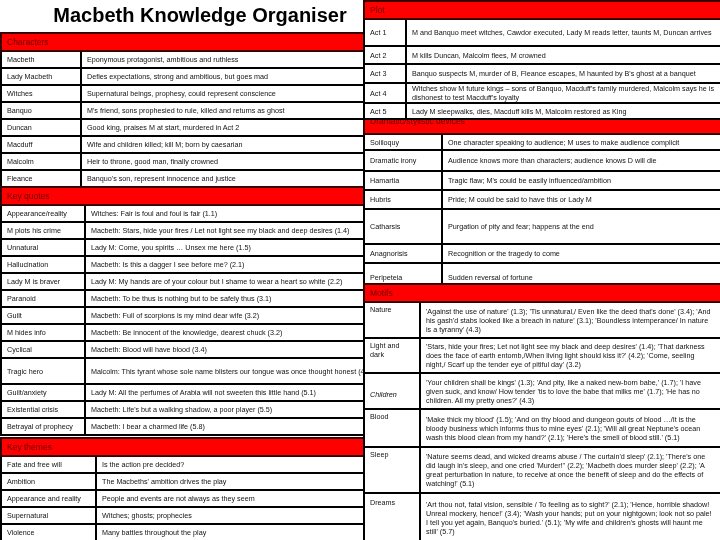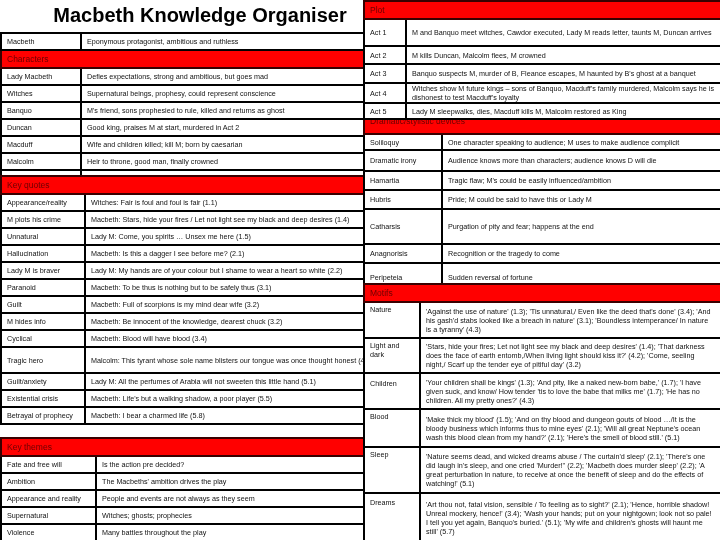--- a/index.html
+++ b/index.html
@@ -23,27 +23,27 @@
 <body>
 
 <div class="title">Macbeth Knowledge Organiser</div>
 
 <table class="lt" style="top:32px;">
   <colgroup>
       <col style="width:80px">
       <col style="width:320px">
     </colgroup>
   <tbody>
-      <tr style="height:17px">
+      <tr style="height:18px">
+        <td class="hdr" colspan="2">Characters</td>
+      </tr>
+  <tr style="height:17px">
         <td>Macbeth</td>
         <td>Eponymous protagonist, ambitious and ruthless</td>
       </tr>
-  <tr style="height:18px">
-        <td class="hdr" colspan="2">Characters</td>
-      </tr>
   <tr style="height:17px">
         <td>Lady Macbeth</td>
         <td>Defies expectations, strong and ambitious, but goes mad</td>
       </tr>
   <tr style="height:17px">
         <td>Witches</td>
         <td>Supernatural beings, prophesy, could represent conscience</td>
       </tr>
   <tr style="height:17px">
         <td>Banquo</td>
@@ -61,21 +61,21 @@
         <td>Malcolm</td>
         <td>Heir to throne, good man, finally crowned</td>
       </tr>
   <tr style="height:17px">
         <td>Fleance</td>
         <td>Banquo's son, represent innocence and justice</td>
       </tr>
 </tbody>
   </table>
 
-<table class="lt" style="top:175px;">
+<table class="lt" style="top:186px;">
   <colgroup>
       <col style="width:84px">
       <col style="width:316px">
     </colgroup>
   <tbody>
       <tr style="height:18px">
         <td class="hdr" colspan="2">Key quotes</td>
       </tr>
   <tr style="height:17px">
         <td>Appearance/reality</td>
@@ -253,21 +253,21 @@
       </tr>
   <tr style="height:36px">
         <td style="vertical-align:top;padding-top:2px;">Nature</td>
         <td>'Against the use of nature' (1.3); 'Tis unnatural,/ Even like the deed that's done' (3.4); 'And his gash'd stabs looked like a breach in nature' (3.1); 'Boundless intemperance/ In nature is a tyranny' (4.3)</td>
       </tr>
   <tr style="height:35px">
         <td style="vertical-align:top;padding-top:2px;">Light and dark</td>
         <td>'Stars, hide your fires; Let not light see my black and deep desires' (1.4); 'That darkness does the face of earth entomb,/When living light should kiss it?' (4.2); 'Come, seeling night,/ Scarf up the tender eye of pitiful day' (3.2)</td>
       </tr>
   <tr style="height:36px">
-        <td style="vertical-align:top;padding-top:5px;">Children</td>
+        <td style="vertical-align:top;padding-top:16px;font-style:italic;">Children</td>
         <td>'Your children shall be kings' (1.3); 'And pity, like a naked new-born babe,' (1.7); 'I have given suck, and know/ How tender 'tis to love the babe that milks me' (1.7); 'He has no children. All my pretty ones?' (4.3)</td>
       </tr>
   <tr style="height:38px">
         <td style="vertical-align:top;padding-top:2px;">Blood</td>
         <td>'Make thick my blood' (1.5); 'And on thy blood and dungeon gouts of blood …/It is the bloody business which informs thus to mine eyes' (2.1); 'Will all great Neptune's ocean wash this blood clean from my hand?' (2.1); 'Here's the smell of blood still.' (5.1)</td>
       </tr>
   <tr style="height:46px">
         <td style="vertical-align:top;padding-top:2px;">Sleep</td>
         <td>'Nature seems dead, and wicked dreams abuse / The curtain'd sleep' (2.1); 'There's one did laugh in's sleep, and one cried 'Murder!'' (2.2); 'Macbeth does murder sleep' (2.2); 'A great perturbation in nature, to receive at once the benefit of sleep and do the effects of watching!' (5.1)</td>
       </tr>

